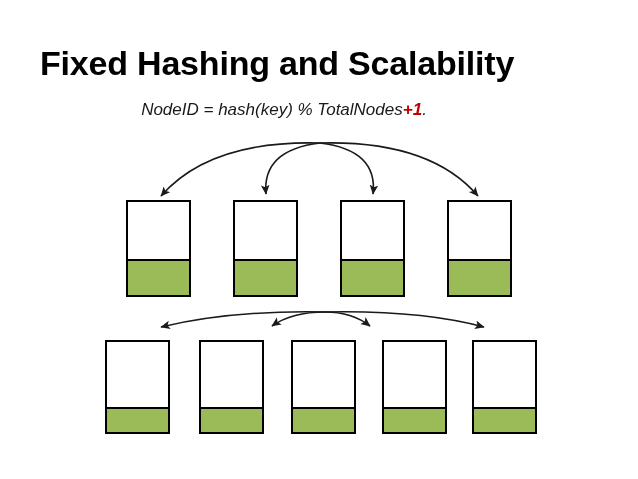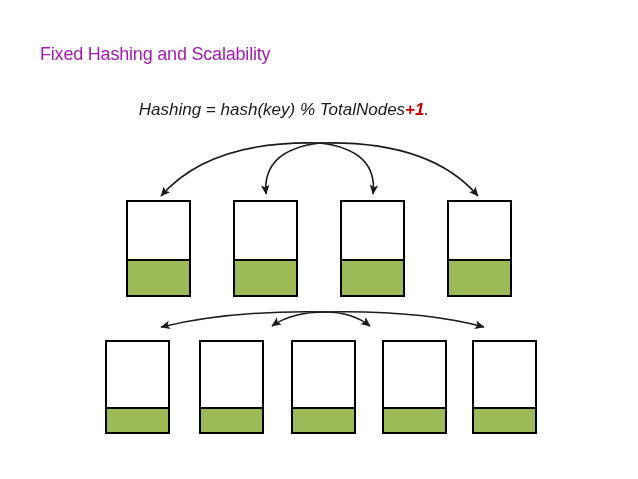--- a/index.html
+++ b/index.html
@@ -18,23 +18,23 @@
   .slide {
     position: absolute;
     inset: 0;
     background: #ffffff;
   }
   .slide-title {
     position: absolute;
     left: 40px;
     top: 44px;
     font-family: "Liberation Sans", sans-serif;
-    font-size: 18px;
-    font-weight: normal;
-    color: #a21caf;
+    font-size: 34px;
+    font-weight: bold;
+    color: #000000;
     letter-spacing: -0.2px;
     white-space: nowrap;
   }
   .formula {
     position: absolute;
     left: 0;
     right: 0;
     top: 100px;
     text-align: center;
     font-family: "Liberation Serif", serif;
@@ -84,21 +84,21 @@
   }
 </style>
 </head>
 <body>
 
 <div class="slide">
 
   <div class="slide-title">Fixed Hashing and Scalability</div>
 
   <div class="formula">
-    <span class="f-main">Hashing = hash(key) % TotalNodes</span><span class="f-accent">+1</span><span class="f-tail">.</span>
+    <span class="f-main">NodeID = hash(key) % TotalNodes</span><span class="f-accent">+1</span><span class="f-tail">.</span>
   </div>
 
   <svg class="diagram" viewBox="0 0 638 479">
     <defs>
       <marker id="arrowhead" markerWidth="7" markerHeight="7" refX="5.6" refY="2.7" orient="auto" markerUnits="strokeWidth">
         <path d="M 0 0 L 6 2.7 L 0 5.4 L 1.4 2.7 Z" fill="#1a1a1a"></path>
       </marker>
     </defs>
 
     <g>

